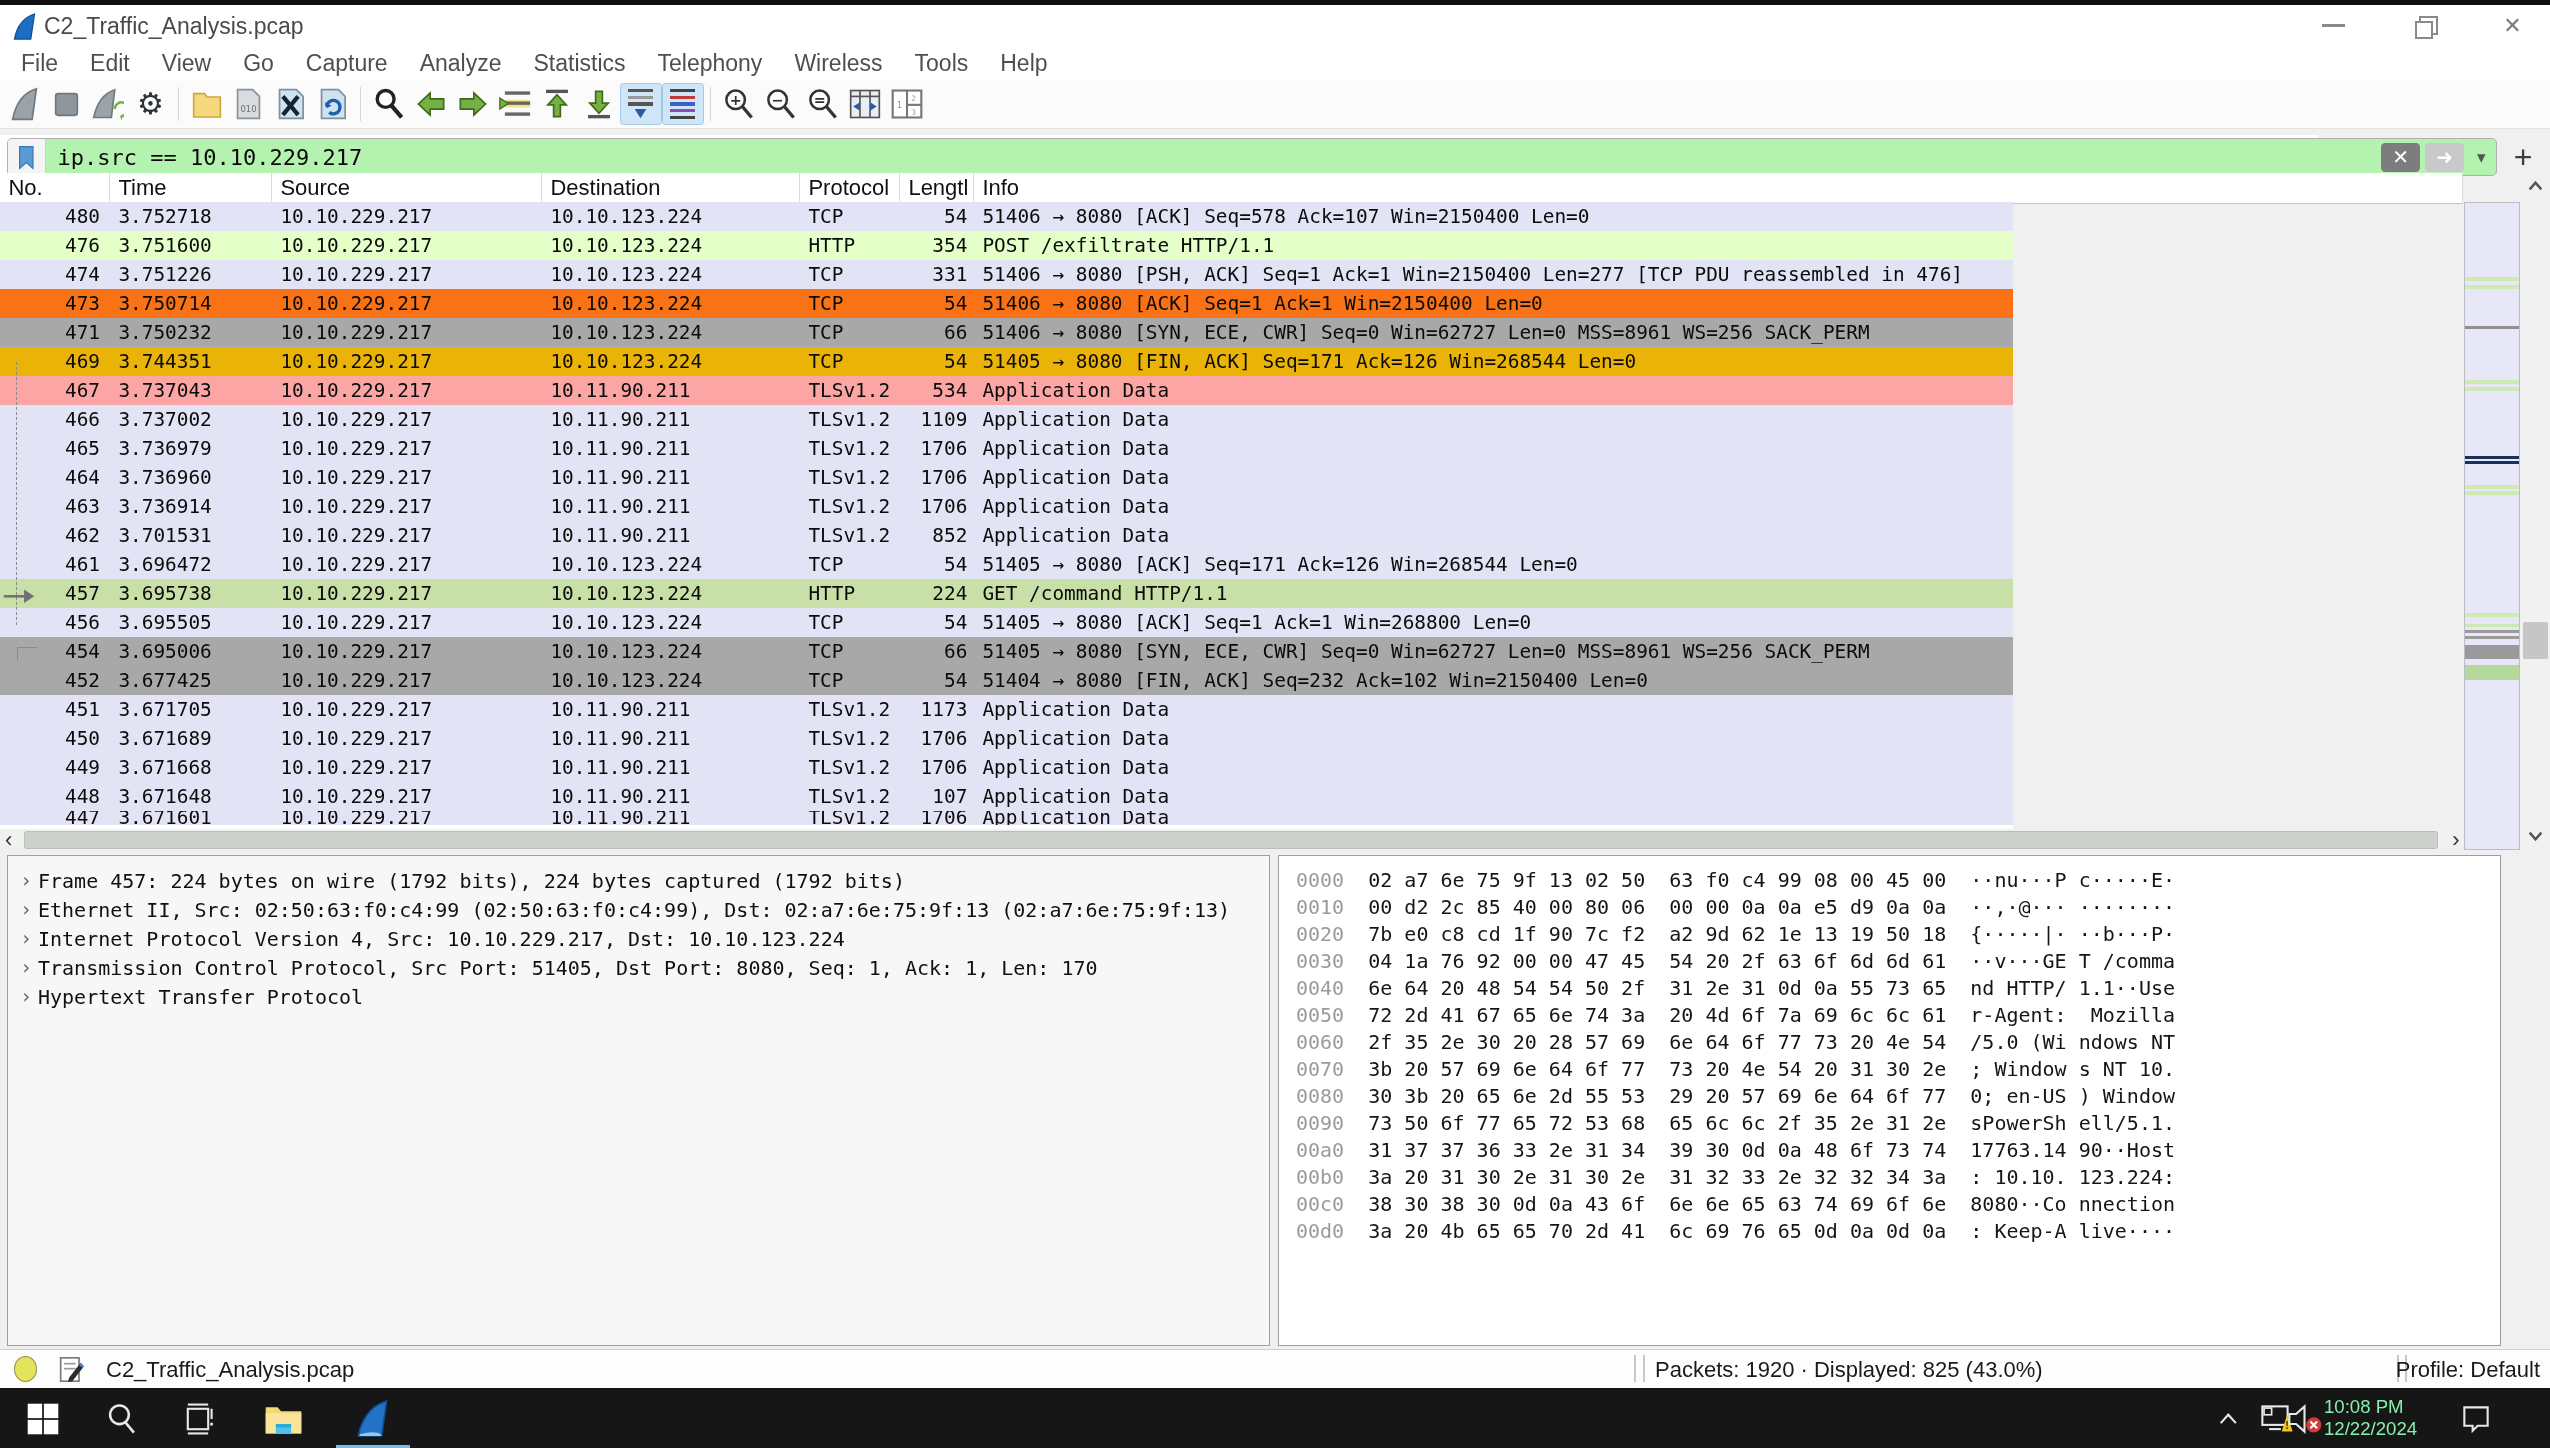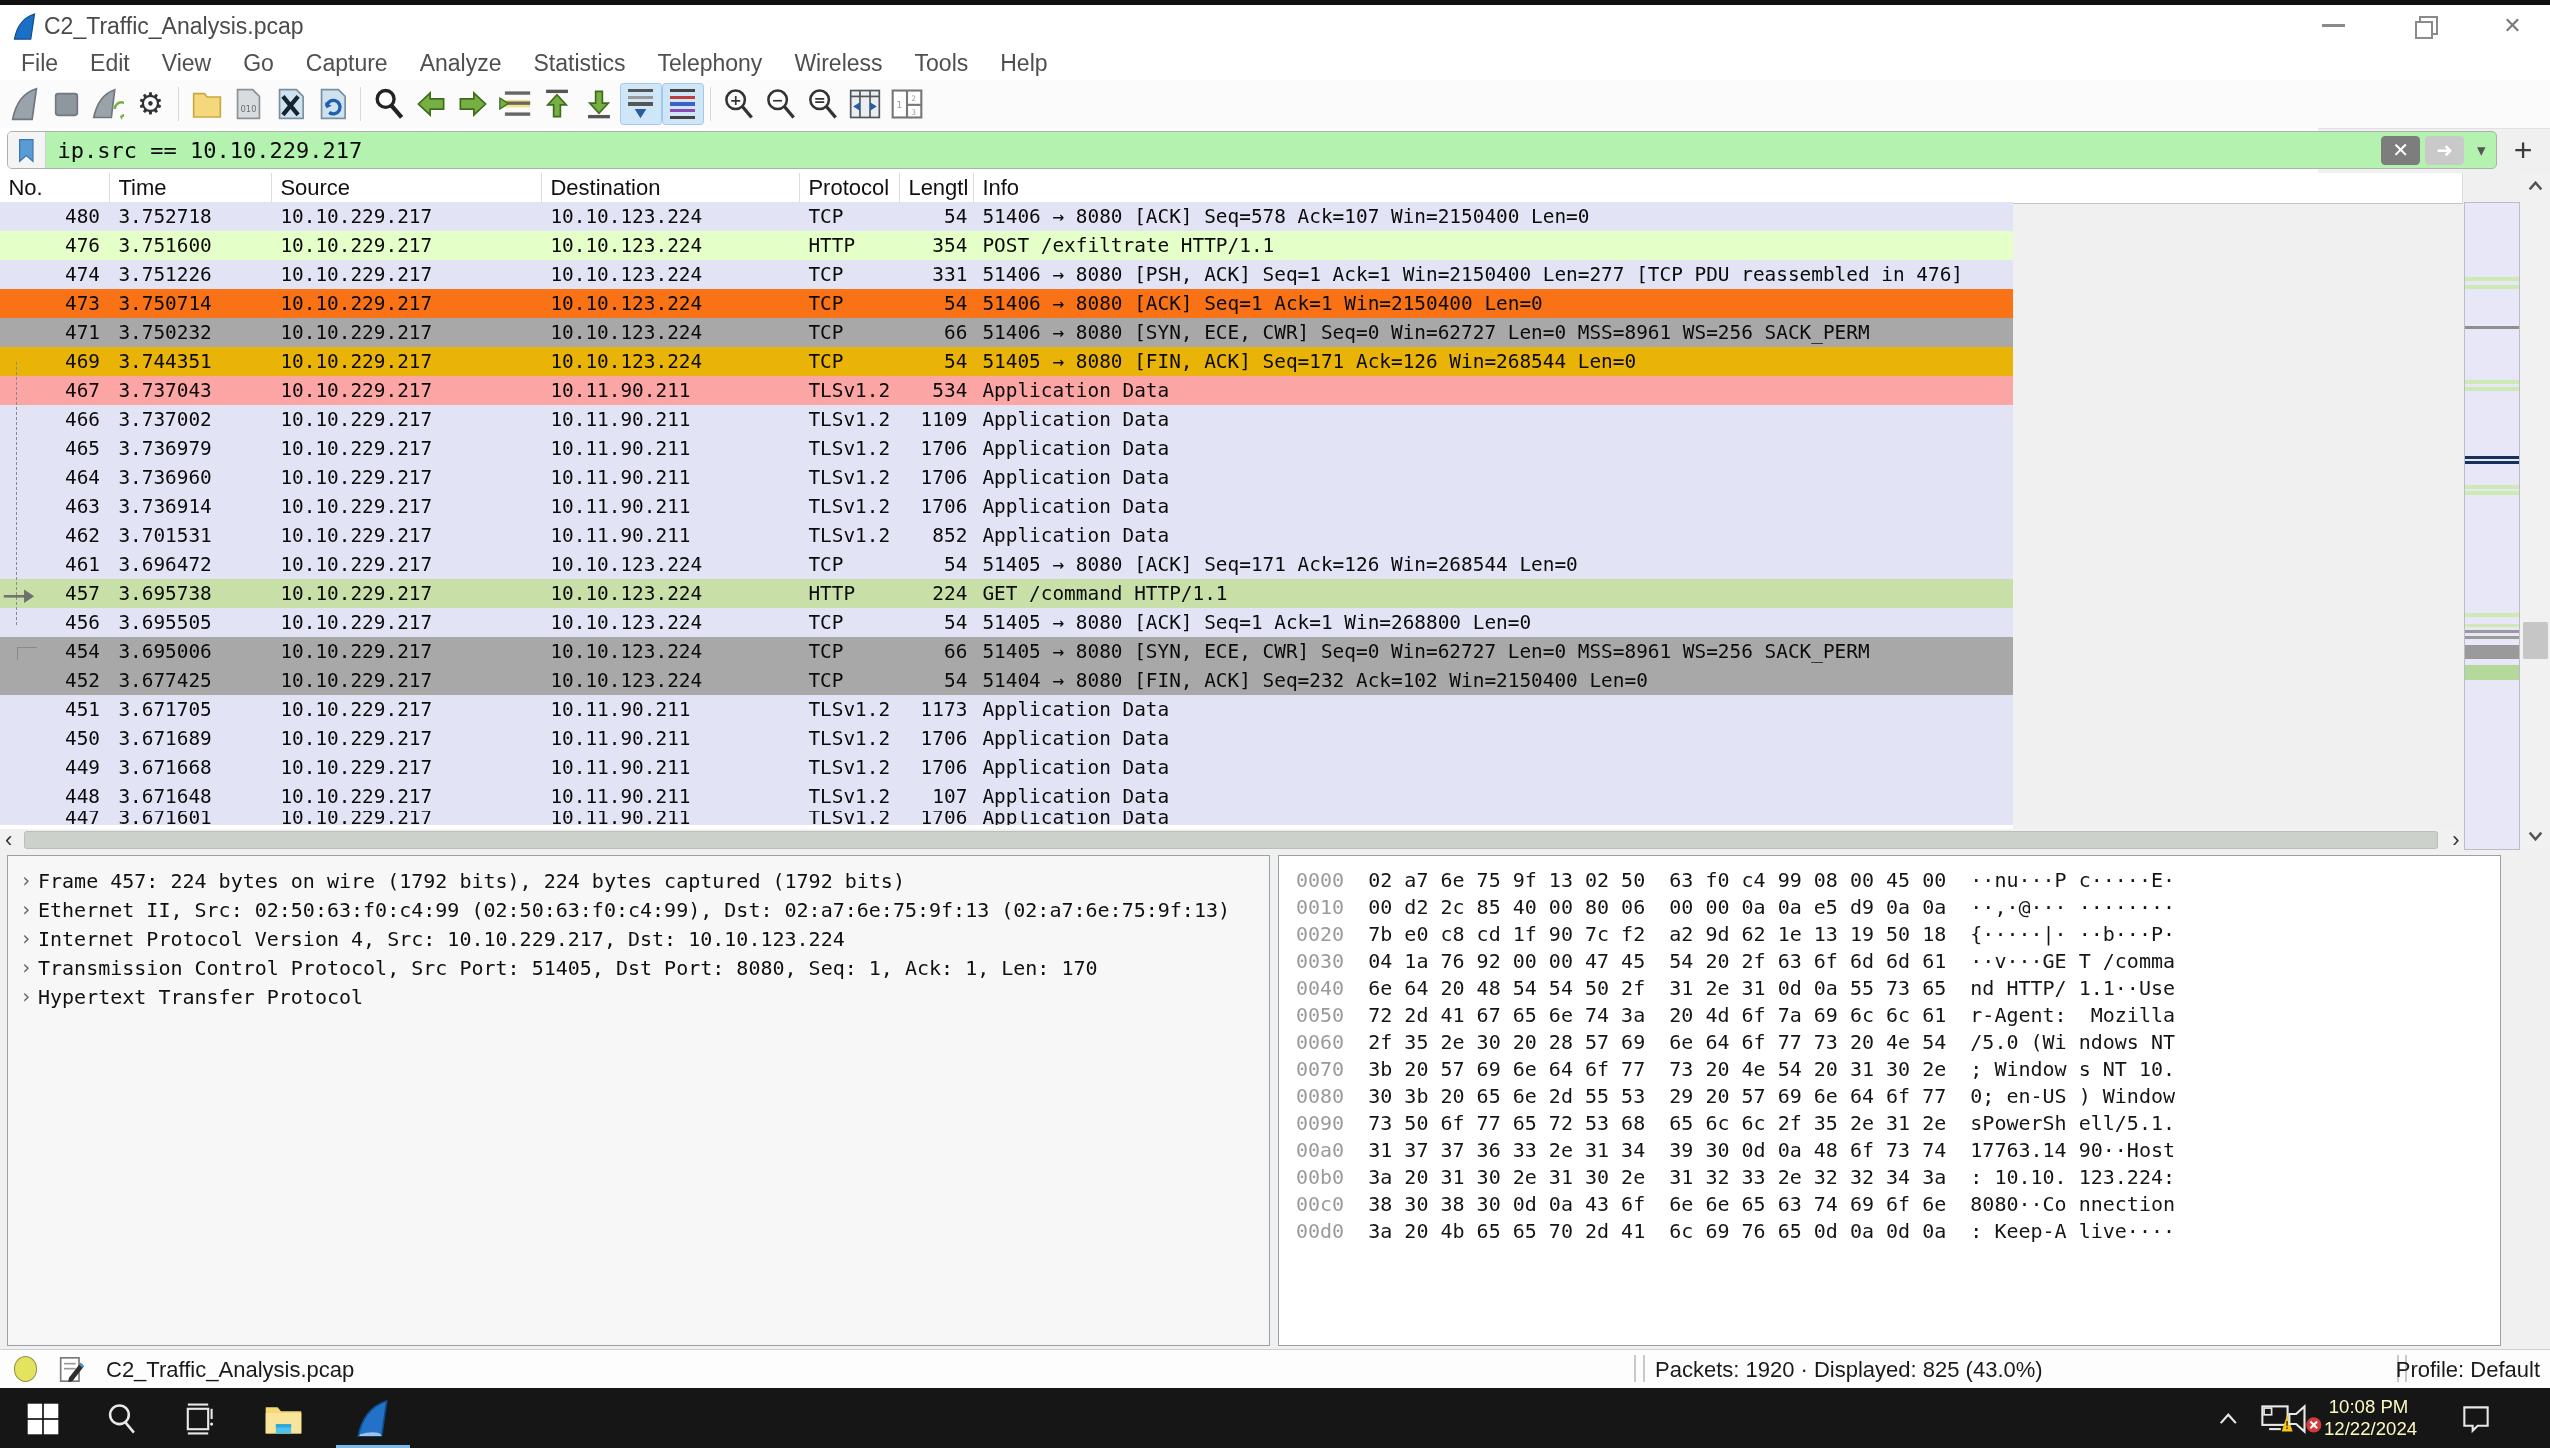--- a/index.html
+++ b/index.html
@@ -26,21 +26,21 @@
   
   #toolbar{position:absolute;left:0;top:80px;width:2550px;height:48px;background:#fbfbfb;border-bottom:0.8px solid #e2e2e2;display:flex;align-items:center;padding-left:3.4px;}
   .tb-btn{width:40px;height:40px;display:flex;align-items:center;justify-content:center;border:0.8px solid transparent;border-radius:3.4px;font-family:"DejaVu Sans",sans-serif;}
   .tb-btn.active{background:#cfe6f8;border:0.8px solid #a3c8e8;}
   .tb-sep{width:0.8px;height:34px;background:#d8d8d8;margin:0 6.7px;}
   .lines-ic{display:flex;flex-direction:column;gap:3.4px;align-items:center;}
   .lines-ic .l{width:25px;height:3.4px;}
   .glyph{font-size:30px;line-height:1;}
 
   
-  #filterbar{position:absolute;left:0;top:128px;width:2318px;height:45px;background:#ffffff;border-bottom:0.8px solid #d6d6d6;}
+  #filterbar{position:absolute;left:0;top:135px;width:2318px;height:45px;background:#ffffff;border-bottom:0.8px solid #d6d6d6;}
   #filter-box{position:absolute;left:6.7px;top:3.4px;width:2488px;height:36px;border:0.8px solid #b0b0b0;border-radius:5px;background:#ffffff;display:flex;align-items:center;overflow:hidden;}
   #bookmark-btn{width:37px;height:100%;display:flex;align-items:center;justify-content:center;background:#f4f4f4;border-right:0.8px solid #cfcfcf;}
   #filter-field{flex:1;height:100%;display:flex;align-items:center;padding-left:11.8px;font-size:22px;color:#0a0a0a;}
   .fbtn{width:39px;height:29.5px;margin:0 2.5px;border-radius:4.2px;display:flex;align-items:center;justify-content:center;color:#ffffff;font-size:20px;}
   #filter-clear{background:#7d7d7d;}
   #filter-apply{background:#c9c9c9;}
   #filter-dropdown{width:29px;color:#555;font-size:17px;display:flex;align-items:center;justify-content:center;}
   #filter-add{position:absolute;left:2506px;top:5px;width:34px;height:34px;display:flex;align-items:center;justify-content:center;font-size:32px;color:#3d3d3d;}
 
   
@@ -84,21 +84,21 @@
   #annot-ic{position:absolute;left:59px;top:5.9px;width:25px;height:27px;}
   #status-filename{position:absolute;left:106px;top:6.7px;}
   .sb-sep{position:absolute;top:5px;width:1.7px;height:27px;background:#c9c9c9;}
   #status-packets{position:absolute;left:1655px;top:6.7px;}
   #status-profile{position:absolute;right:10px;top:6.7px;}
 
   
   #taskbar{position:absolute;left:0;top:1388px;width:2550px;height:61px;background:#161616;}
   .tk-btn{position:absolute;top:0;width:76px;height:61px;display:flex;align-items:center;justify-content:center;}
   #tk-underline{position:absolute;left:336px;bottom:0;width:74px;height:4.2px;background:#79bbec;}
-  #tray-clock{position:absolute;left:2324px;top:8.4px;width:89px;color:#fef9c3;font-size:18.6px;text-align:center;line-height:22px;}
+  #tray-clock{position:absolute;left:2324px;top:8.4px;width:89px;color:#86efac;font-size:18.6px;text-align:left;line-height:22px;}
 </style>
 </head>
 <body>
 
 <div id="top-strip"></div>
 <div id="titlebar">
   <svg id="title-fin" viewBox="0 0 40 44">
     <path d="M4 42 C7 26 16 8 36 2 L30 42 Z" fill="#1b6fc4" stroke="#0e4c8c" stroke-width="2"></path>
   </svg>
   <div id="window-title">C2_Traffic_Analysis.pcap</div>

